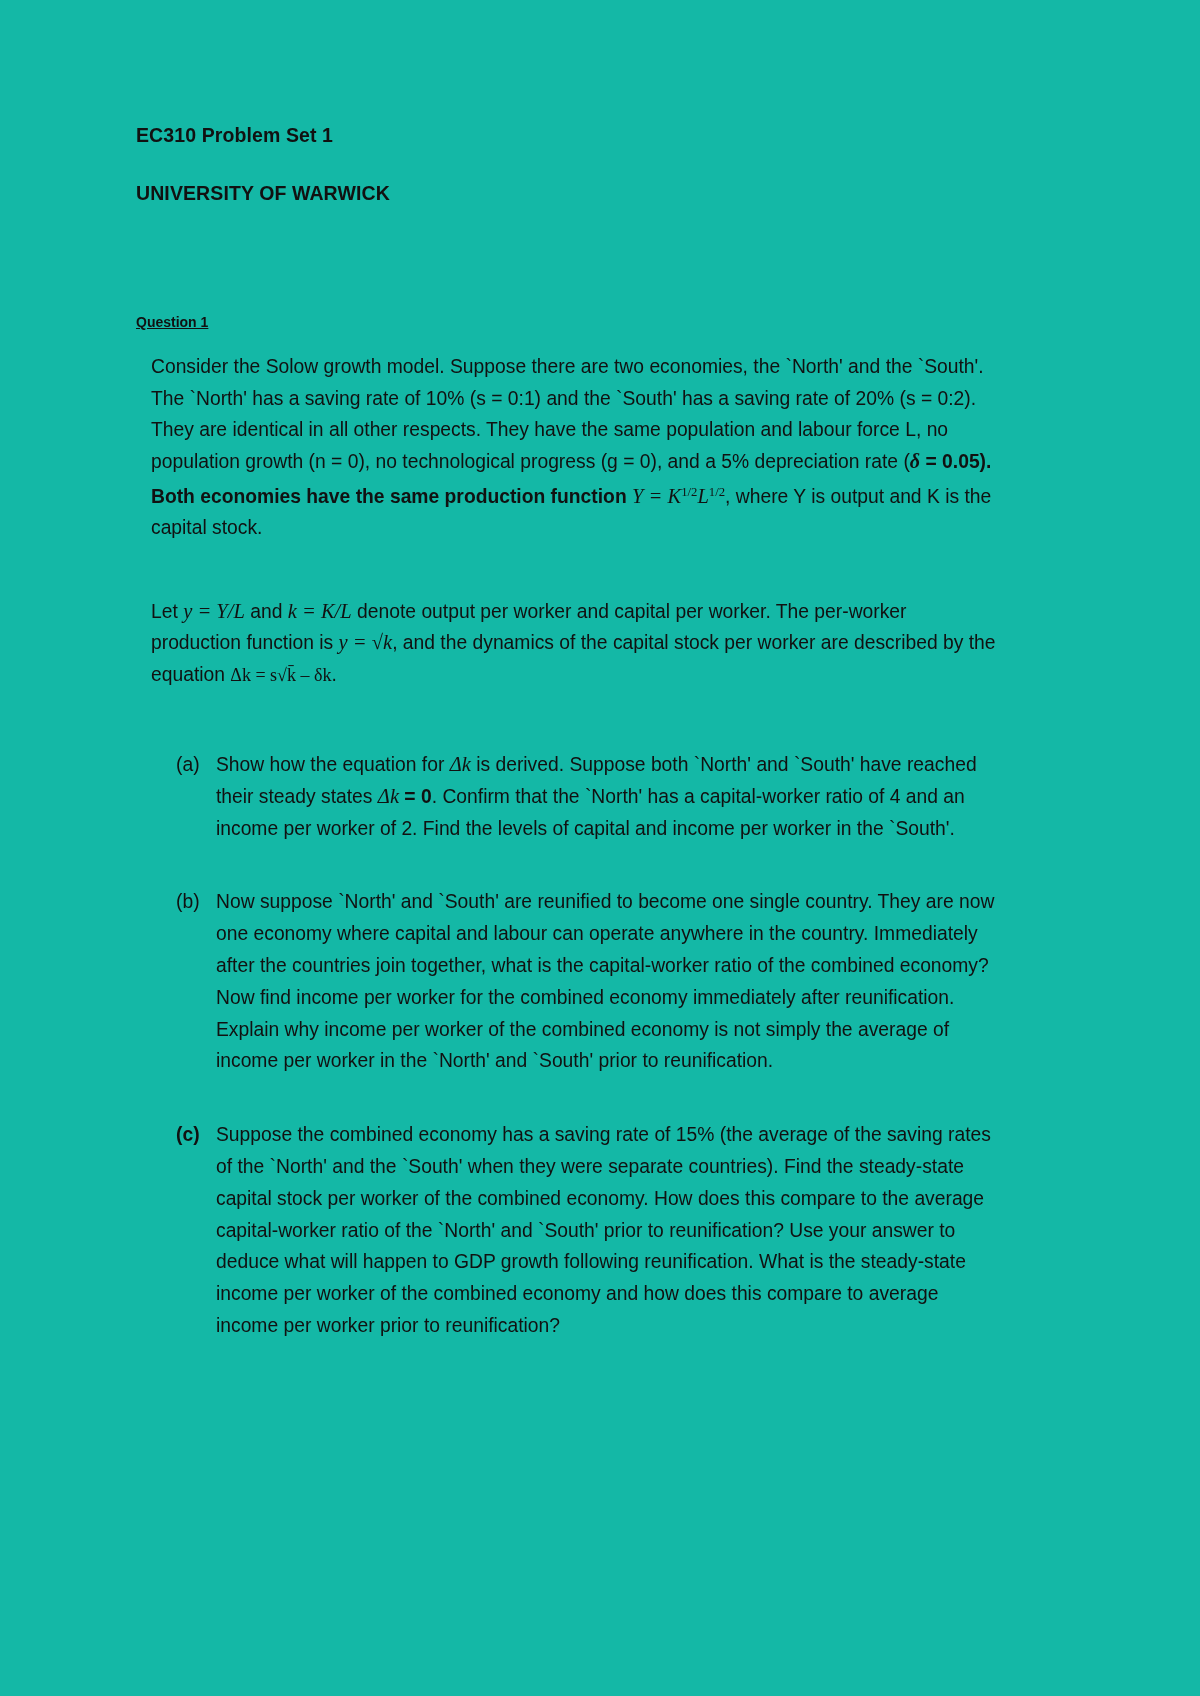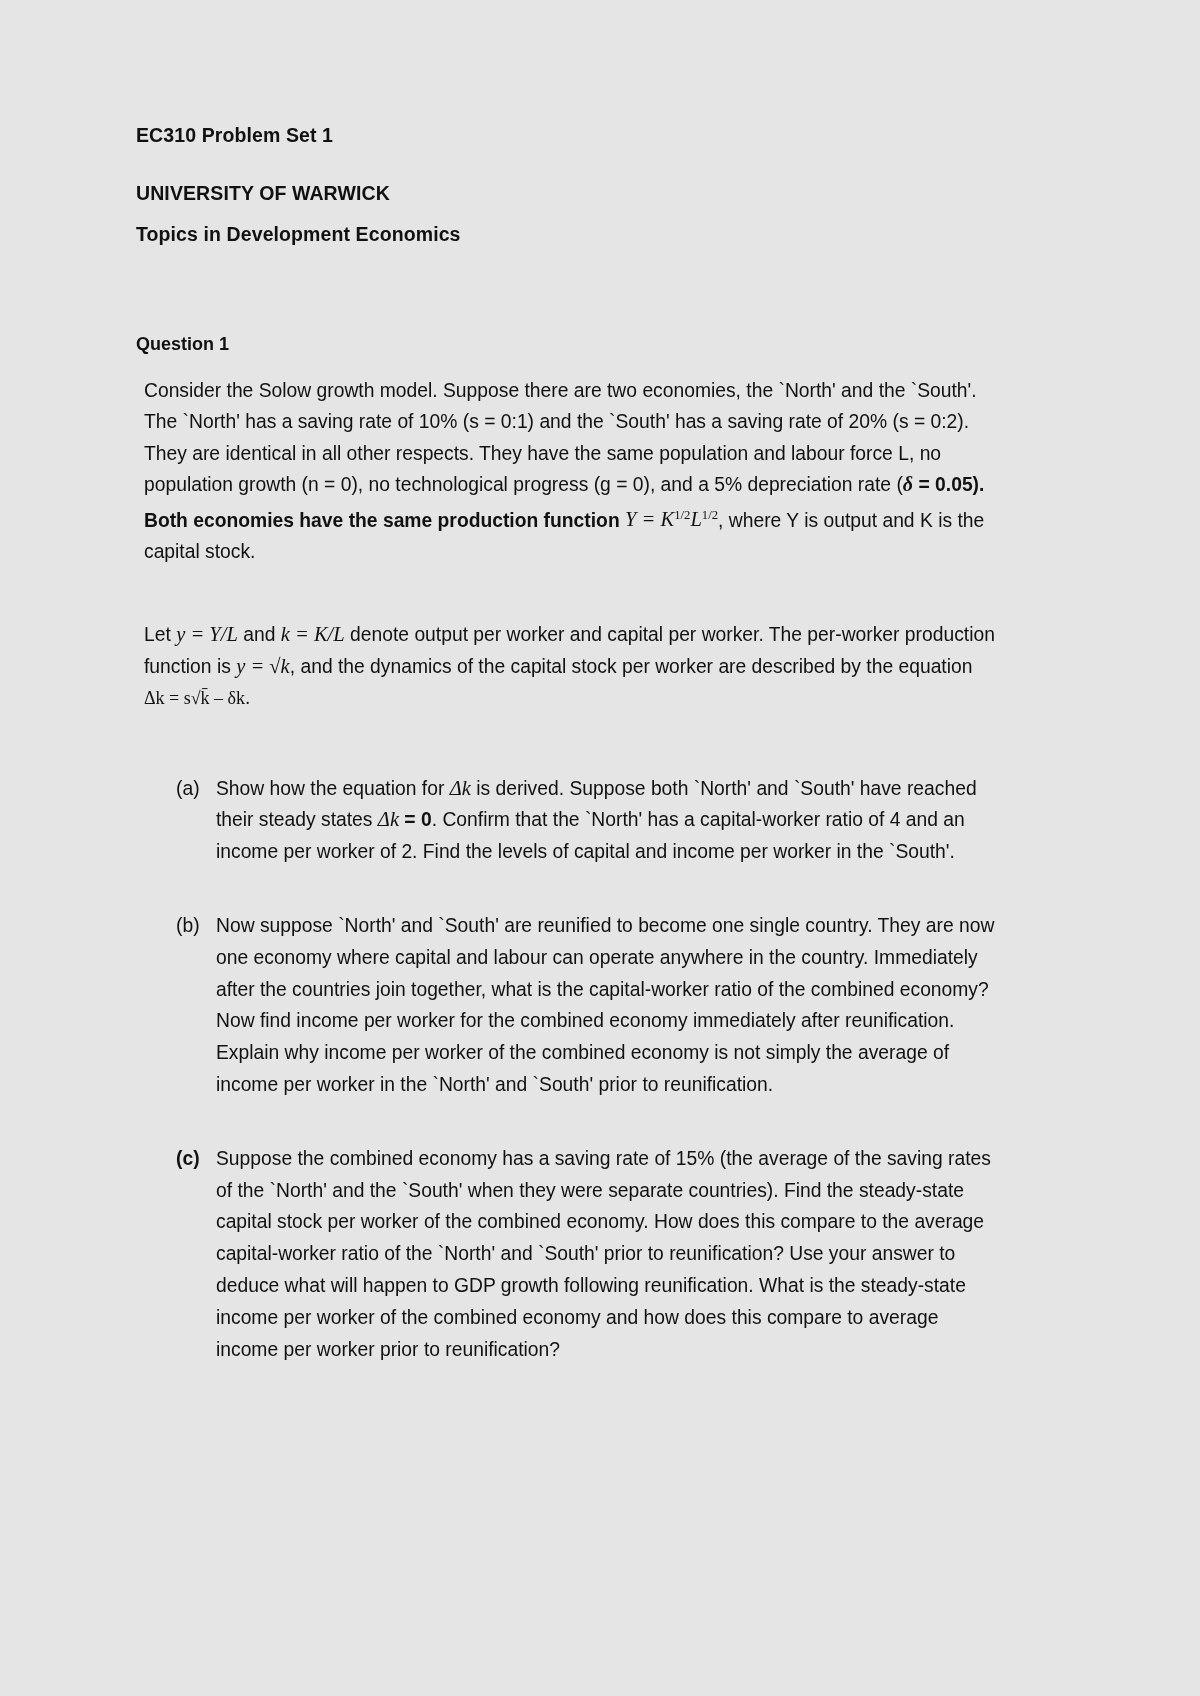--- a/index.html
+++ b/index.html
@@ -11,49 +11,50 @@
     width: 1200px;
     height: 1696px;
     font-family: "Liberation Sans", sans-serif;
     color: #111111;
     -webkit-font-smoothing: none;
   }
   .page {
     position: relative;
     width: 1200px;
     height: 1696px;
-    background: #e5e5e5;
+    background: #14b8a6;
     box-sizing: border-box;
     padding: 126px 200px 0 136px;
   }
   .doc-title,
   .doc-org,
   .doc-subject {
     font-weight: bold;
     font-size: 19.5px;
     line-height: 1.0;
     letter-spacing: 0.1px;
     margin: 0 0 36px 0;
   }
   .doc-title { margin-bottom: 38px; }
   .doc-org { margin-bottom: 22px; }
   .doc-subject { margin-bottom: 0; }
 
   .question-heading {
     font-weight: bold;
-    font-size: 18px;
+    font-size: 14px;
     margin: 0;
     padding-top: 90px;
     line-height: 1.0;
+    text-decoration: underline;
   }
 
   .para {
     font-size: 19.3px;
     line-height: 31.5px;
-    margin: 22px 0 0 8px;
+    margin: 22px 0 0 15px;
     text-align: left;
   }
   .para.gap-large {
     margin-top: 52px;
   }
 
   .math {
     font-family: "Liberation Serif", serif;
     font-style: italic;
     font-size: 20.5px;
@@ -101,21 +102,20 @@
   }
   .nowrap { white-space: nowrap; }
 </style>
 </head>
 <body>
 
 <div class="page">
 
   <div class="doc-title">EC310 Problem Set 1</div>
   <div class="doc-org">UNIVERSITY OF WARWICK</div>
-  <div class="doc-subject">Topics in Development Economics</div>
 
   <div class="question-heading">Question 1</div>
 
   <p class="para"><span>Consider the Solow growth model. Suppose there are two economies, the `North' and the `South'. The `North' has a saving rate of 10% (s = 0:1) and the `South' has a saving rate of 20% (s = 0:2). They are identical in all other respects. They have the same population and labour force L, no population growth (n = 0), no technological progress (g = 0), and a 5% depreciation rate (</span><span class="delta-sym">δ</span><span class="bold-inline"> = 0.05). Both economies have the same production function </span><span class="math nowrap"><span>Y = K</span><sup>1/2</sup><span>L</span><sup>1/2</sup></span><span>, where Y is output and K is the capital stock.</span></p>
 
   <p class="para gap-large"><span>Let </span><span class="math nowrap">y = Y/L</span><span> and </span><span class="math nowrap">k = K/L</span><span> denote output per worker and capital per worker. The per-worker production function is </span><span class="math nowrap">y  =  √k</span><span>, and the dynamics of the capital stock per worker are described by the equation </span><span class="math-up nowrap"><span>Δk</span><span> = s√k̄ – δk</span></span><span>.</span></p>
 
   <ul class="items">
 
     <li class="item">

